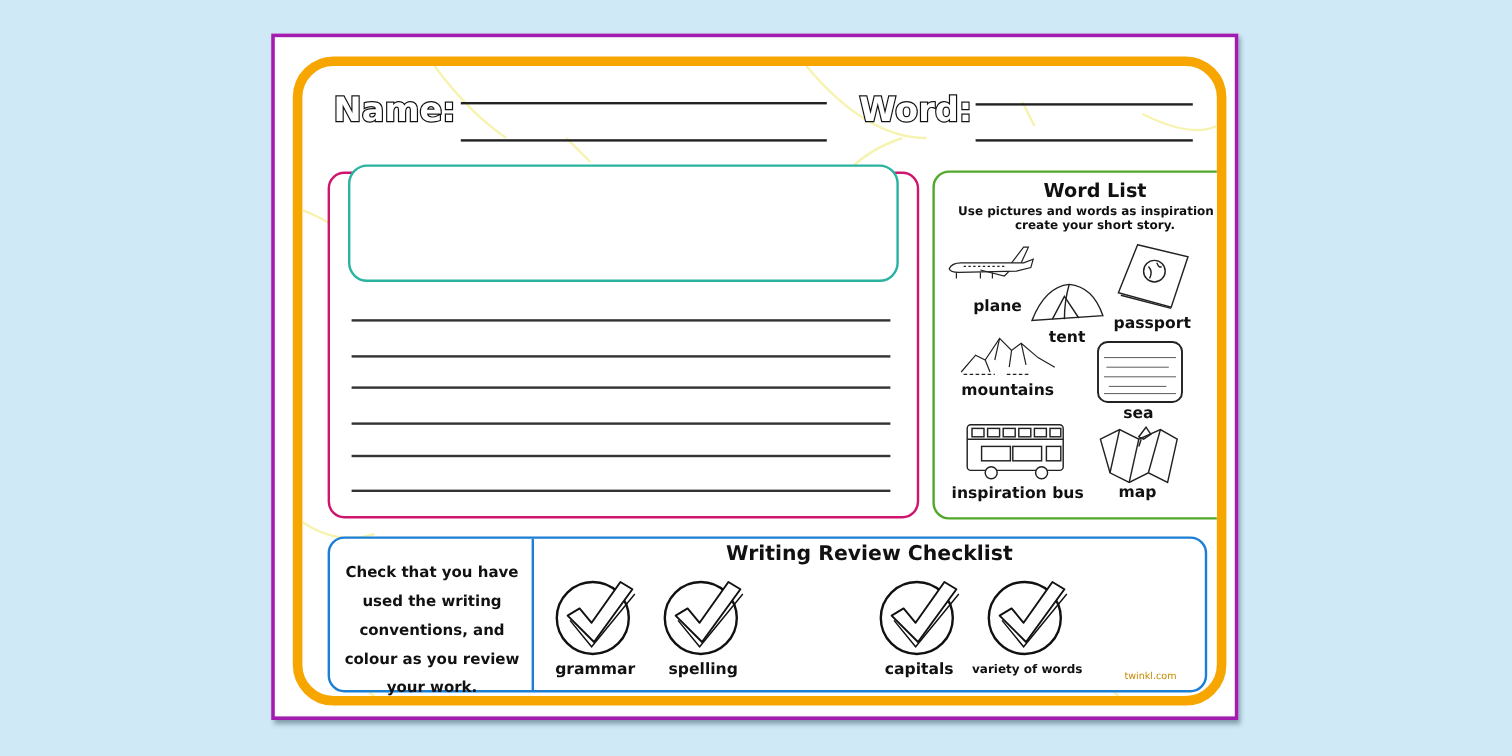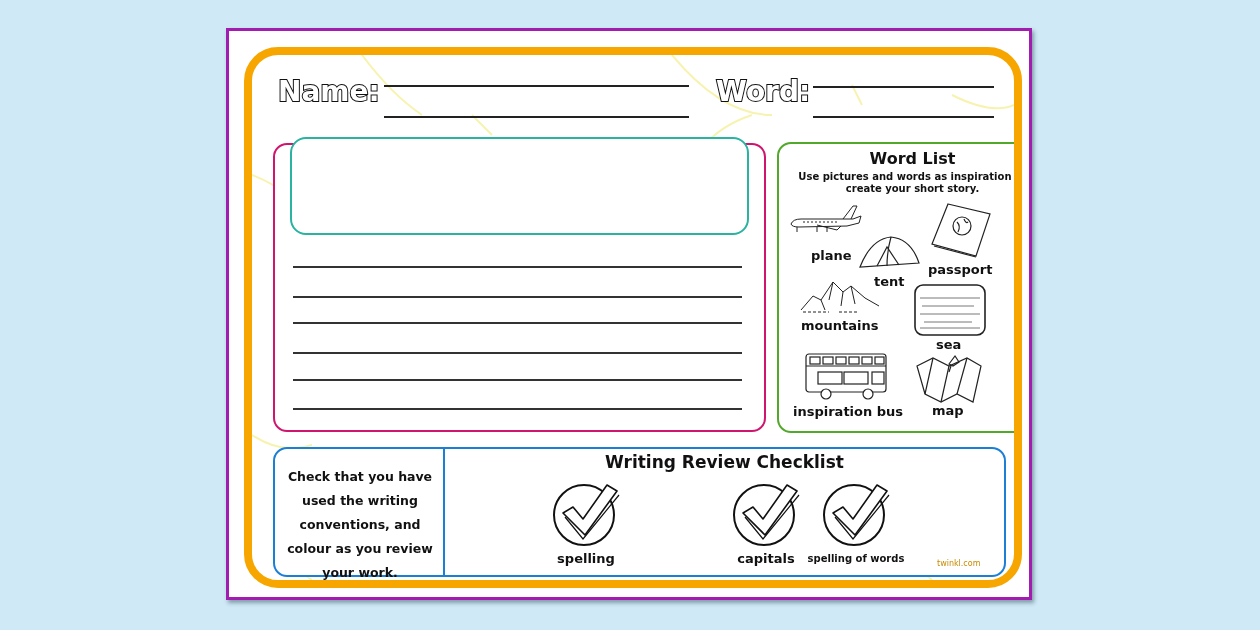--- a/index.html
+++ b/index.html
@@ -213,20 +213,28 @@
         </g>
       </svg>
       <div class="word" style="left:153px; top:259px;">map</div>
     </div>
 
     <div class="check-card">
       <div class="check-instr">Check that you have used the writing conventions, and colour as you review your work.</div>
       <div class="check-divider"></div>
       <div class="check-title">Writing Review Checklist</div>
 
+      <div class="check-item" style="left:176px;">
+        <svg width="72" height="68" viewBox="0 0 72 68">
+          <circle cx="33" cy="36" r="30" fill="#fff" stroke="#111" stroke-width="2"></circle>
+          <path d="M12 34 L22 28 L32 40 L56 6 L66 12 L34 56 Z" fill="#fff" stroke="#111" stroke-width="1.6" stroke-linejoin="round"></path>
+          <path d="M14 38 L32 60 L68 16" fill="none" stroke="#111" stroke-width="1.2"></path>
+        </svg>
+        <div class="check-label">grammar</div>
+      </div>
       <div class="check-item" style="left:266px;">
         <svg width="72" height="68" viewBox="0 0 72 68">
           <circle cx="33" cy="36" r="30" fill="#fff" stroke="#111" stroke-width="2"></circle>
           <path d="M12 34 L22 28 L32 40 L56 6 L66 12 L34 56 Z" fill="#fff" stroke="#111" stroke-width="1.6" stroke-linejoin="round"></path>
           <path d="M14 38 L32 60 L68 16" fill="none" stroke="#111" stroke-width="1.2"></path>
         </svg>
         <div class="check-label">spelling</div>
       </div>
       <div class="check-item" style="left:446px;">
         <svg width="72" height="68" viewBox="0 0 72 68">
@@ -235,19 +243,19 @@
           <path d="M14 38 L32 60 L68 16" fill="none" stroke="#111" stroke-width="1.2"></path>
         </svg>
         <div class="check-label">capitals</div>
       </div>
       <div class="check-item" style="left:536px;">
         <svg width="72" height="68" viewBox="0 0 72 68">
           <circle cx="33" cy="36" r="30" fill="#fff" stroke="#111" stroke-width="2"></circle>
           <path d="M12 34 L22 28 L32 40 L56 6 L66 12 L34 56 Z" fill="#fff" stroke="#111" stroke-width="1.6" stroke-linejoin="round"></path>
           <path d="M14 38 L32 60 L68 16" fill="none" stroke="#111" stroke-width="1.2"></path>
         </svg>
-        <div class="check-label small">spelling of words</div>
+        <div class="check-label small">variety of words</div>
       </div>
     </div>
 
   </div>
   <div class="watermark">twinkl.com</div>
 </div>
 
 </body></html>

